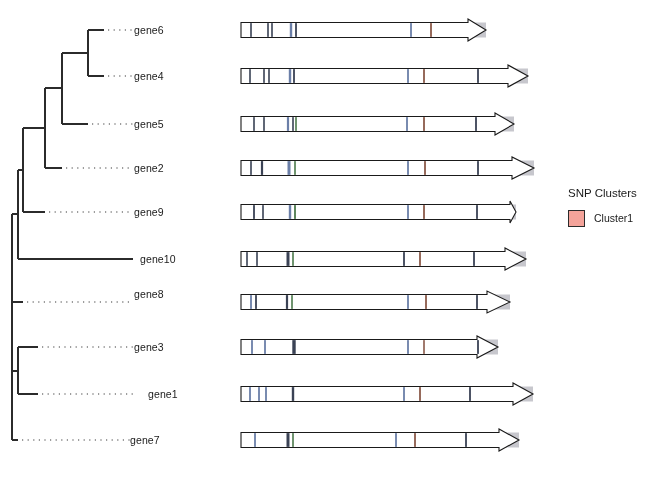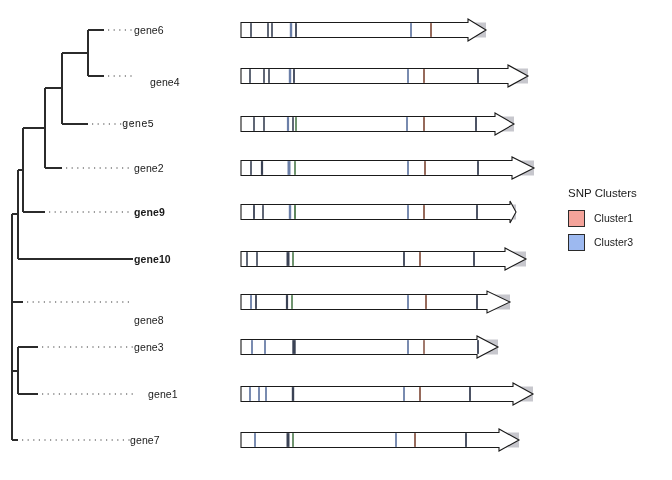--- a/index.html
+++ b/index.html
@@ -109,26 +109,26 @@
         <line x1="66" y1="168" x2="133" y2="168" stroke="#3a3a3a" stroke-width="1.1" stroke-dasharray="1.2 4.4" stroke-linecap="butt"></line>
         <line x1="49" y1="212" x2="133" y2="212" stroke="#3a3a3a" stroke-width="1.1" stroke-dasharray="1.2 4.4" stroke-linecap="butt"></line>
         <line x1="27" y1="302" x2="133" y2="302" stroke="#3a3a3a" stroke-width="1.1" stroke-dasharray="1.2 4.4" stroke-linecap="butt"></line>
         <line x1="42" y1="347" x2="133" y2="347" stroke="#3a3a3a" stroke-width="1.1" stroke-dasharray="1.2 4.4" stroke-linecap="butt"></line>
         <line x1="42" y1="394" x2="133" y2="394" stroke="#3a3a3a" stroke-width="1.1" stroke-dasharray="1.2 4.4" stroke-linecap="butt"></line>
         <line x1="22" y1="440" x2="133" y2="440" stroke="#3a3a3a" stroke-width="1.1" stroke-dasharray="1.2 4.4" stroke-linecap="butt"></line>
       </svg>
 
     <div id="tip-labels">
         <div class="tip-label" style="left: 134px; top: 30px;">gene6</div>
-        <div class="tip-label" style="left: 134px; top: 82px; margin-left: 16px;">gene4</div>
-        <div class="tip-label" style="left: 122px; top: 124px; font-family: Liberation Mono, monospace;">gene5</div>
+        <div class="tip-label" style="left: 134px; top: 76px;">gene4</div>
+        <div class="tip-label" style="left: 134px; top: 124px;">gene5</div>
         <div class="tip-label" style="left: 134px; top: 168px; text-align: center;">gene2</div>
-        <div class="tip-label" style="left: 134px; top: 212px; font-weight: bold;">gene9</div>
-        <div class="tip-label" style="left: 134px; top: 259px; font-weight: bold;">gene10</div>
-        <div class="tip-label" style="left: 134px; top: 320px;">gene8</div>
+        <div class="tip-label" style="left: 134px; top: 212px;">gene9</div>
+        <div class="tip-label" style="left: 140px; top: 259px;">gene10</div>
+        <div class="tip-label" style="left: 134px; top: 294px;">gene8</div>
         <div class="tip-label" style="left: 134px; top: 347px;">gene3</div>
         <div class="tip-label" style="left: 148px; top: 394px;">gene1</div>
         <div class="tip-label" style="left: 130px; top: 440px;">gene7</div>
       </div>
 
     <svg class="layer" id="gene-layer" viewBox="0 0 672 480" preserveAspectRatio="none">
         <g>
           <line x1="241" y1="30" x2="486" y2="30" stroke="#9a9aa5" stroke-width="15" stroke-linecap="butt" opacity="0.55"></line>
           <polygon points="241,22.5 468,22.5 468,19 486,30 468,41 468,37.5 241,37.5" fill="#ffffff" stroke="#1a1a1a" stroke-width="1.1" stroke-linejoin="miter"></polygon>
           <rect x="250.2" y="23.1" width="1.6" height="13.8" fill="#3A4255"></rect>
@@ -240,21 +240,17 @@
         </g>
       </svg>
 
     <div class="legend">
       <div class="legend-title">SNP Clusters</div>
       <div id="legend-rows">
           <div class="legend-row">
             <span class="legend-swatch" style="background: rgb(244, 163, 154); border-color: rgb(43, 43, 43);"></span>
             <span class="legend-text">Cluster1</span>
           </div>
-          <div class="legend-row">
-            <span class="legend-swatch" style="background: rgb(157, 185, 240); border-color: rgb(43, 43, 43);"></span>
-            <span class="legend-text">Cluster3</span>
-          </div>
         </div>
     </div>
 
   </div>
 </div>
 
 </body></html>

